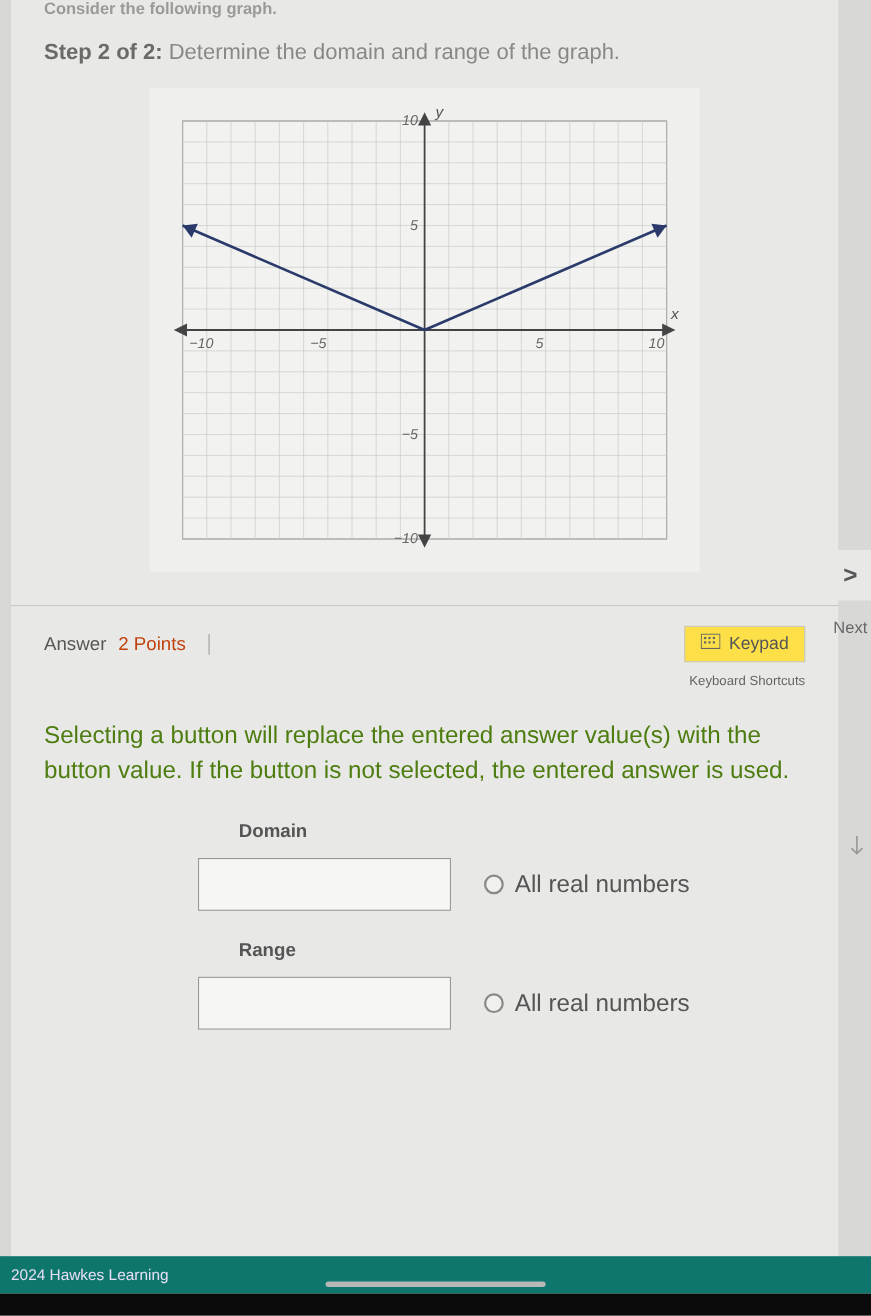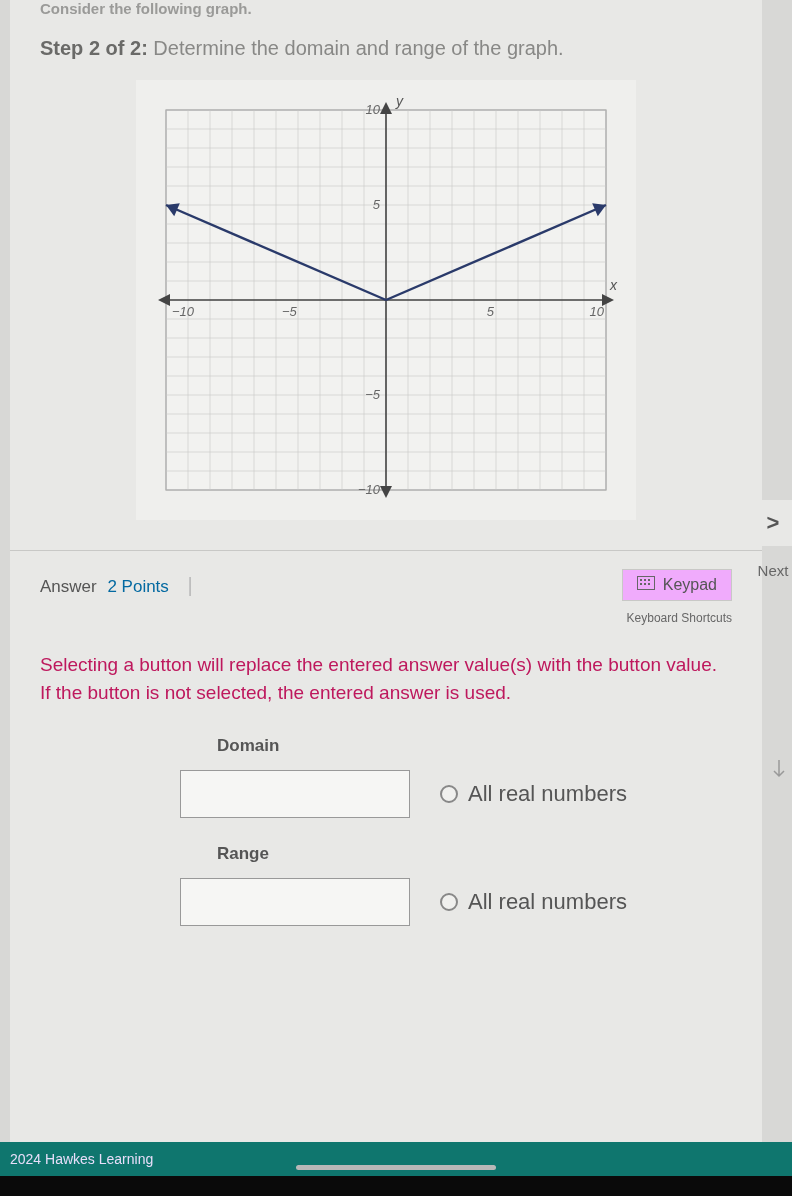--- a/index.html
+++ b/index.html
@@ -48,35 +48,35 @@
     border-top: 1px solid #c8c8c6;
     margin: 0 -20px;
   }
   .answer-row {
     display: flex;
     align-items: center;
     justify-content: space-between;
     padding: 18px 10px 6px;
   }
   .answer-label { font-size: 17px; color: #555; }
-  .answer-label .pts { color: #0369a1; font-weight: 400; margin-left: 6px; }
+  .answer-label .pts { color: #c2410c; font-weight: 400; margin-left: 6px; }
   .answer-label .sep { color: #bbb; margin-left: 14px; font-size: 20px; }
   .keypad-btn {
     border: 1px solid #c8c8c6;
-    background: #f0abfc;
+    background: #fde047;
     padding: 6px 14px;
     font-size: 16px;
     color: #555;
     display: flex;
     align-items: flex-end;
     gap: 8px;
     cursor: pointer;
   }
   .kbs { text-align: right; font-size: 12px; color: #666; padding: 4px 10px 26px; }
-  .instr { font-size: 19px; color: #be185d; line-height: 1.45; padding: 0 10px 30px; }
+  .instr { font-size: 22px; color: #4d7c0f; line-height: 1.45; padding: 0 10px 30px; }
   .form-area { padding: 0 0 0 150px; }
   .field-label { font-size: 17px; color: #555; font-weight: 600; margin-bottom: 14px; margin-left: 37px; }
   .field-row { display: flex; align-items: center; gap: 30px; margin-bottom: 26px; }
   .text-input {
     width: 230px;
     height: 48px;
     border: 1px solid #999;
     background: #f6f6f4;
     font-size: 16px;
     padding: 0 8px;

